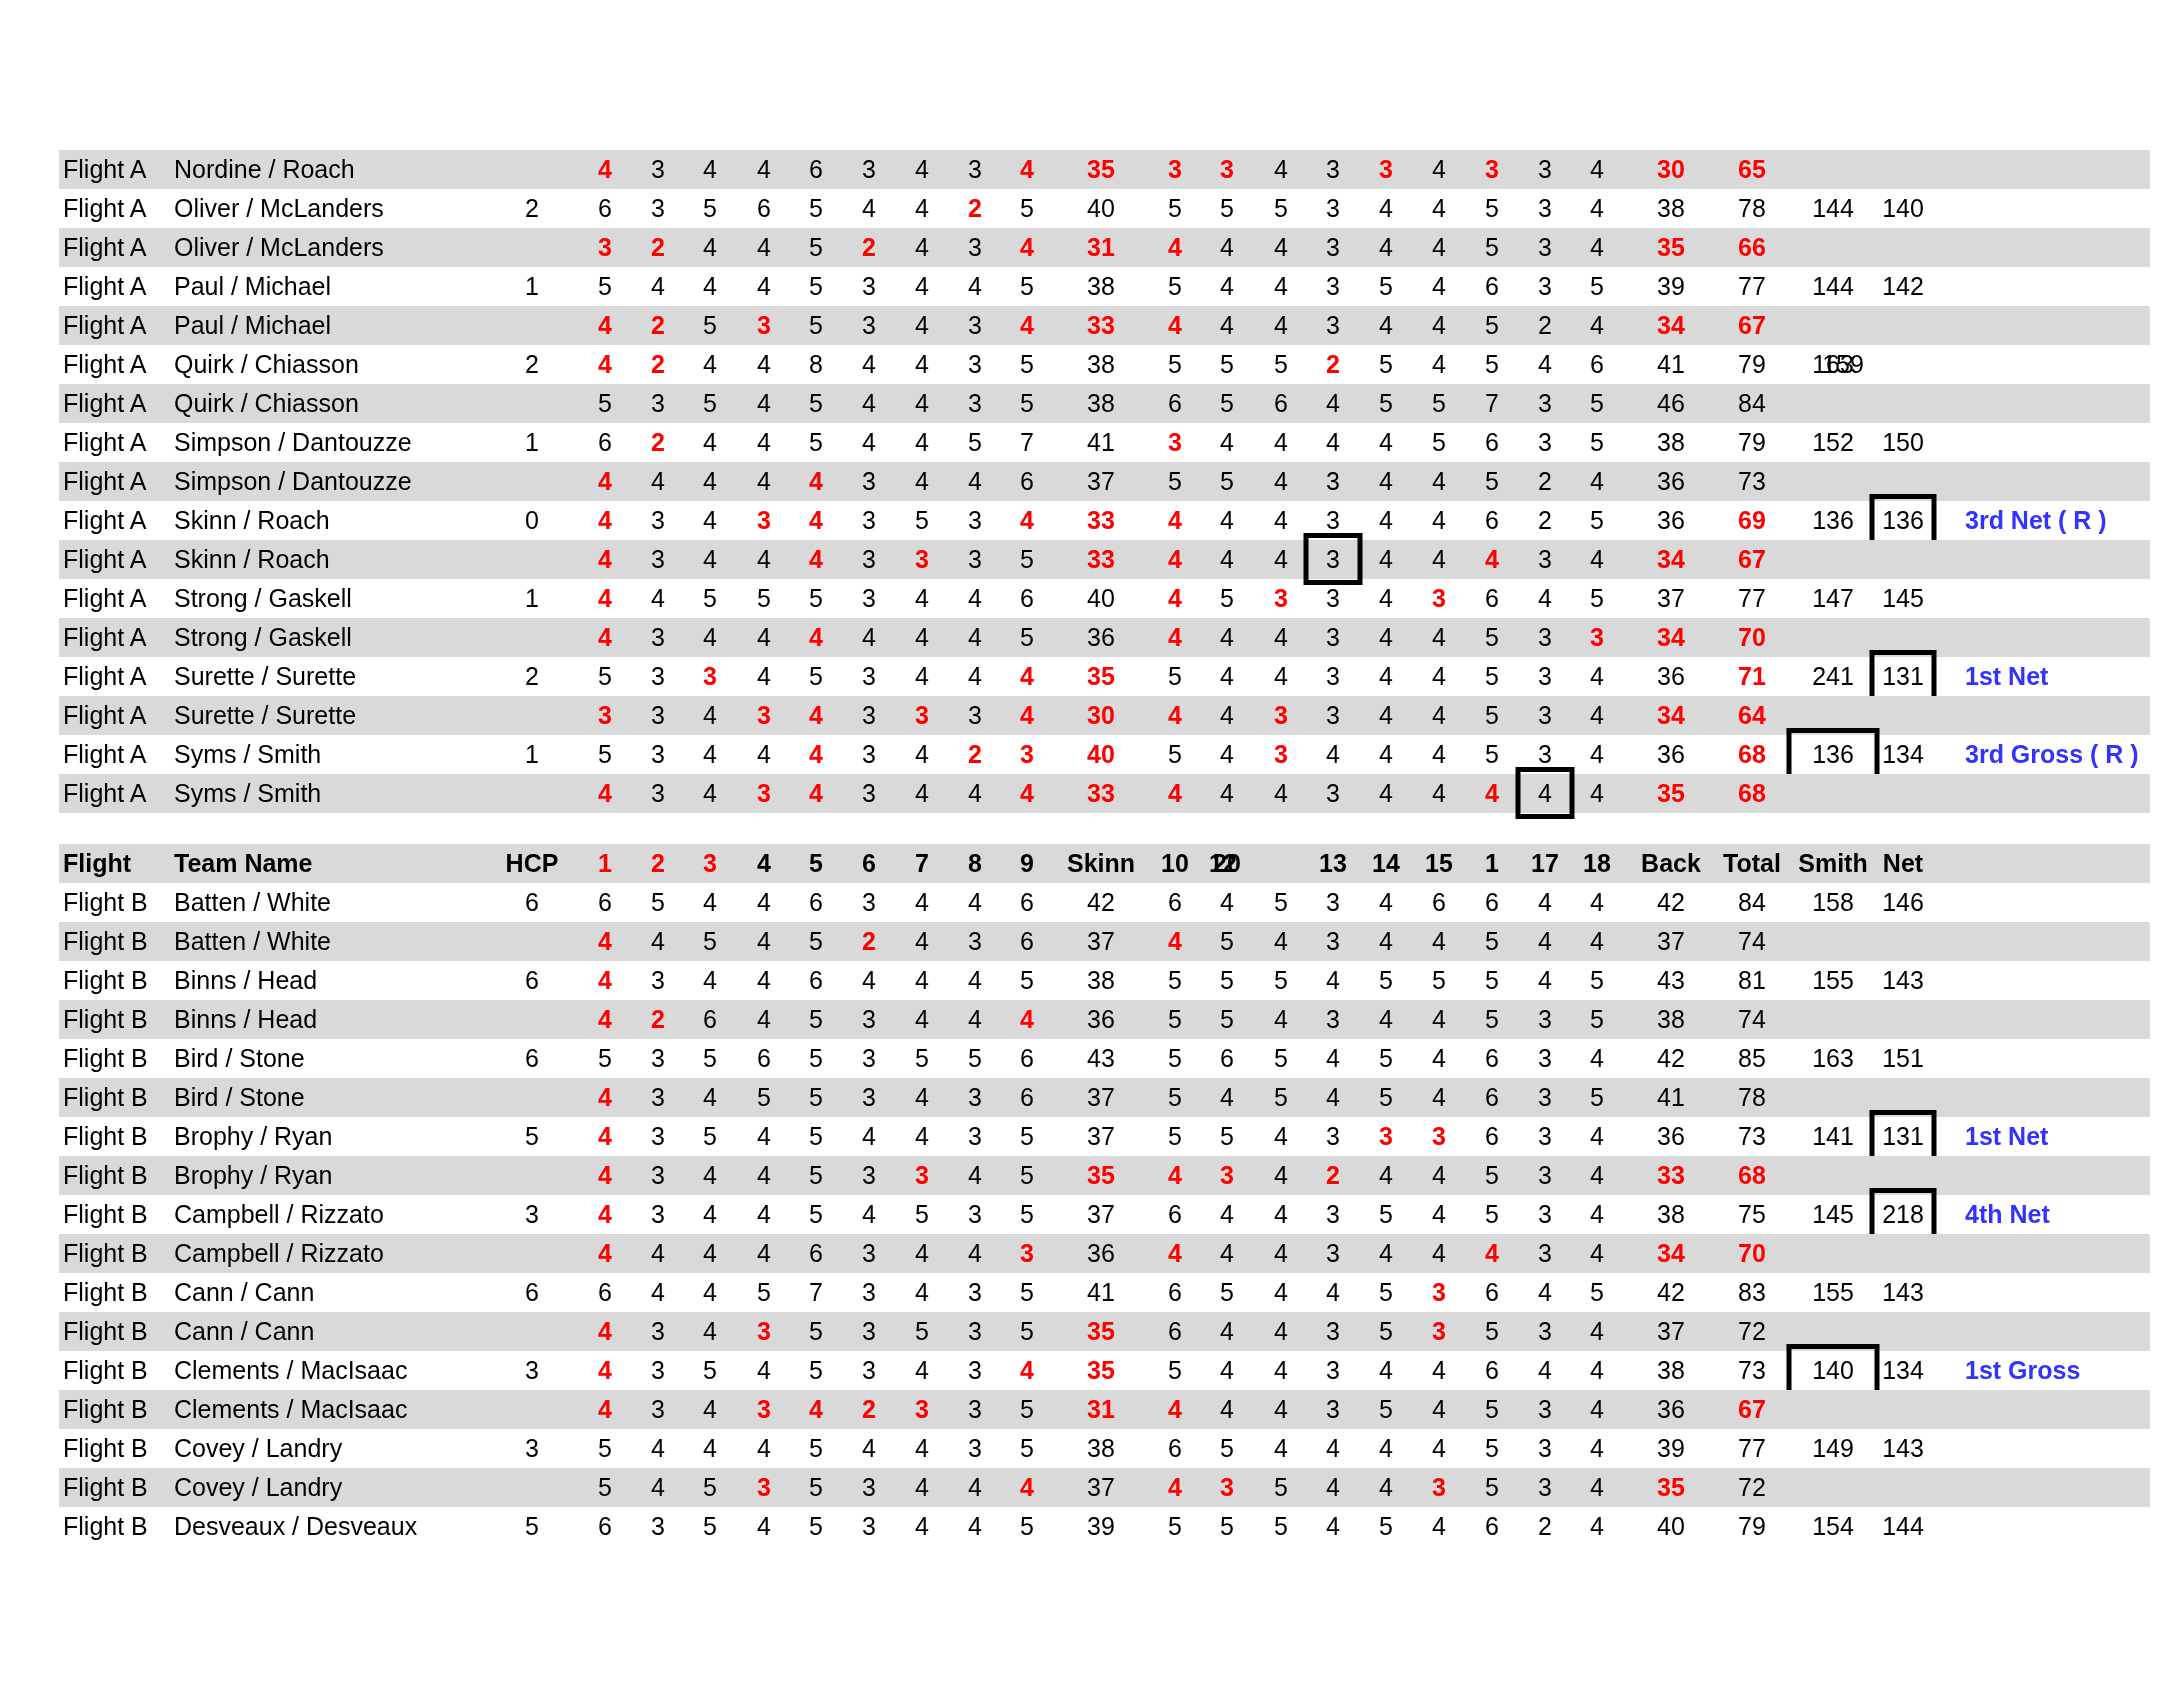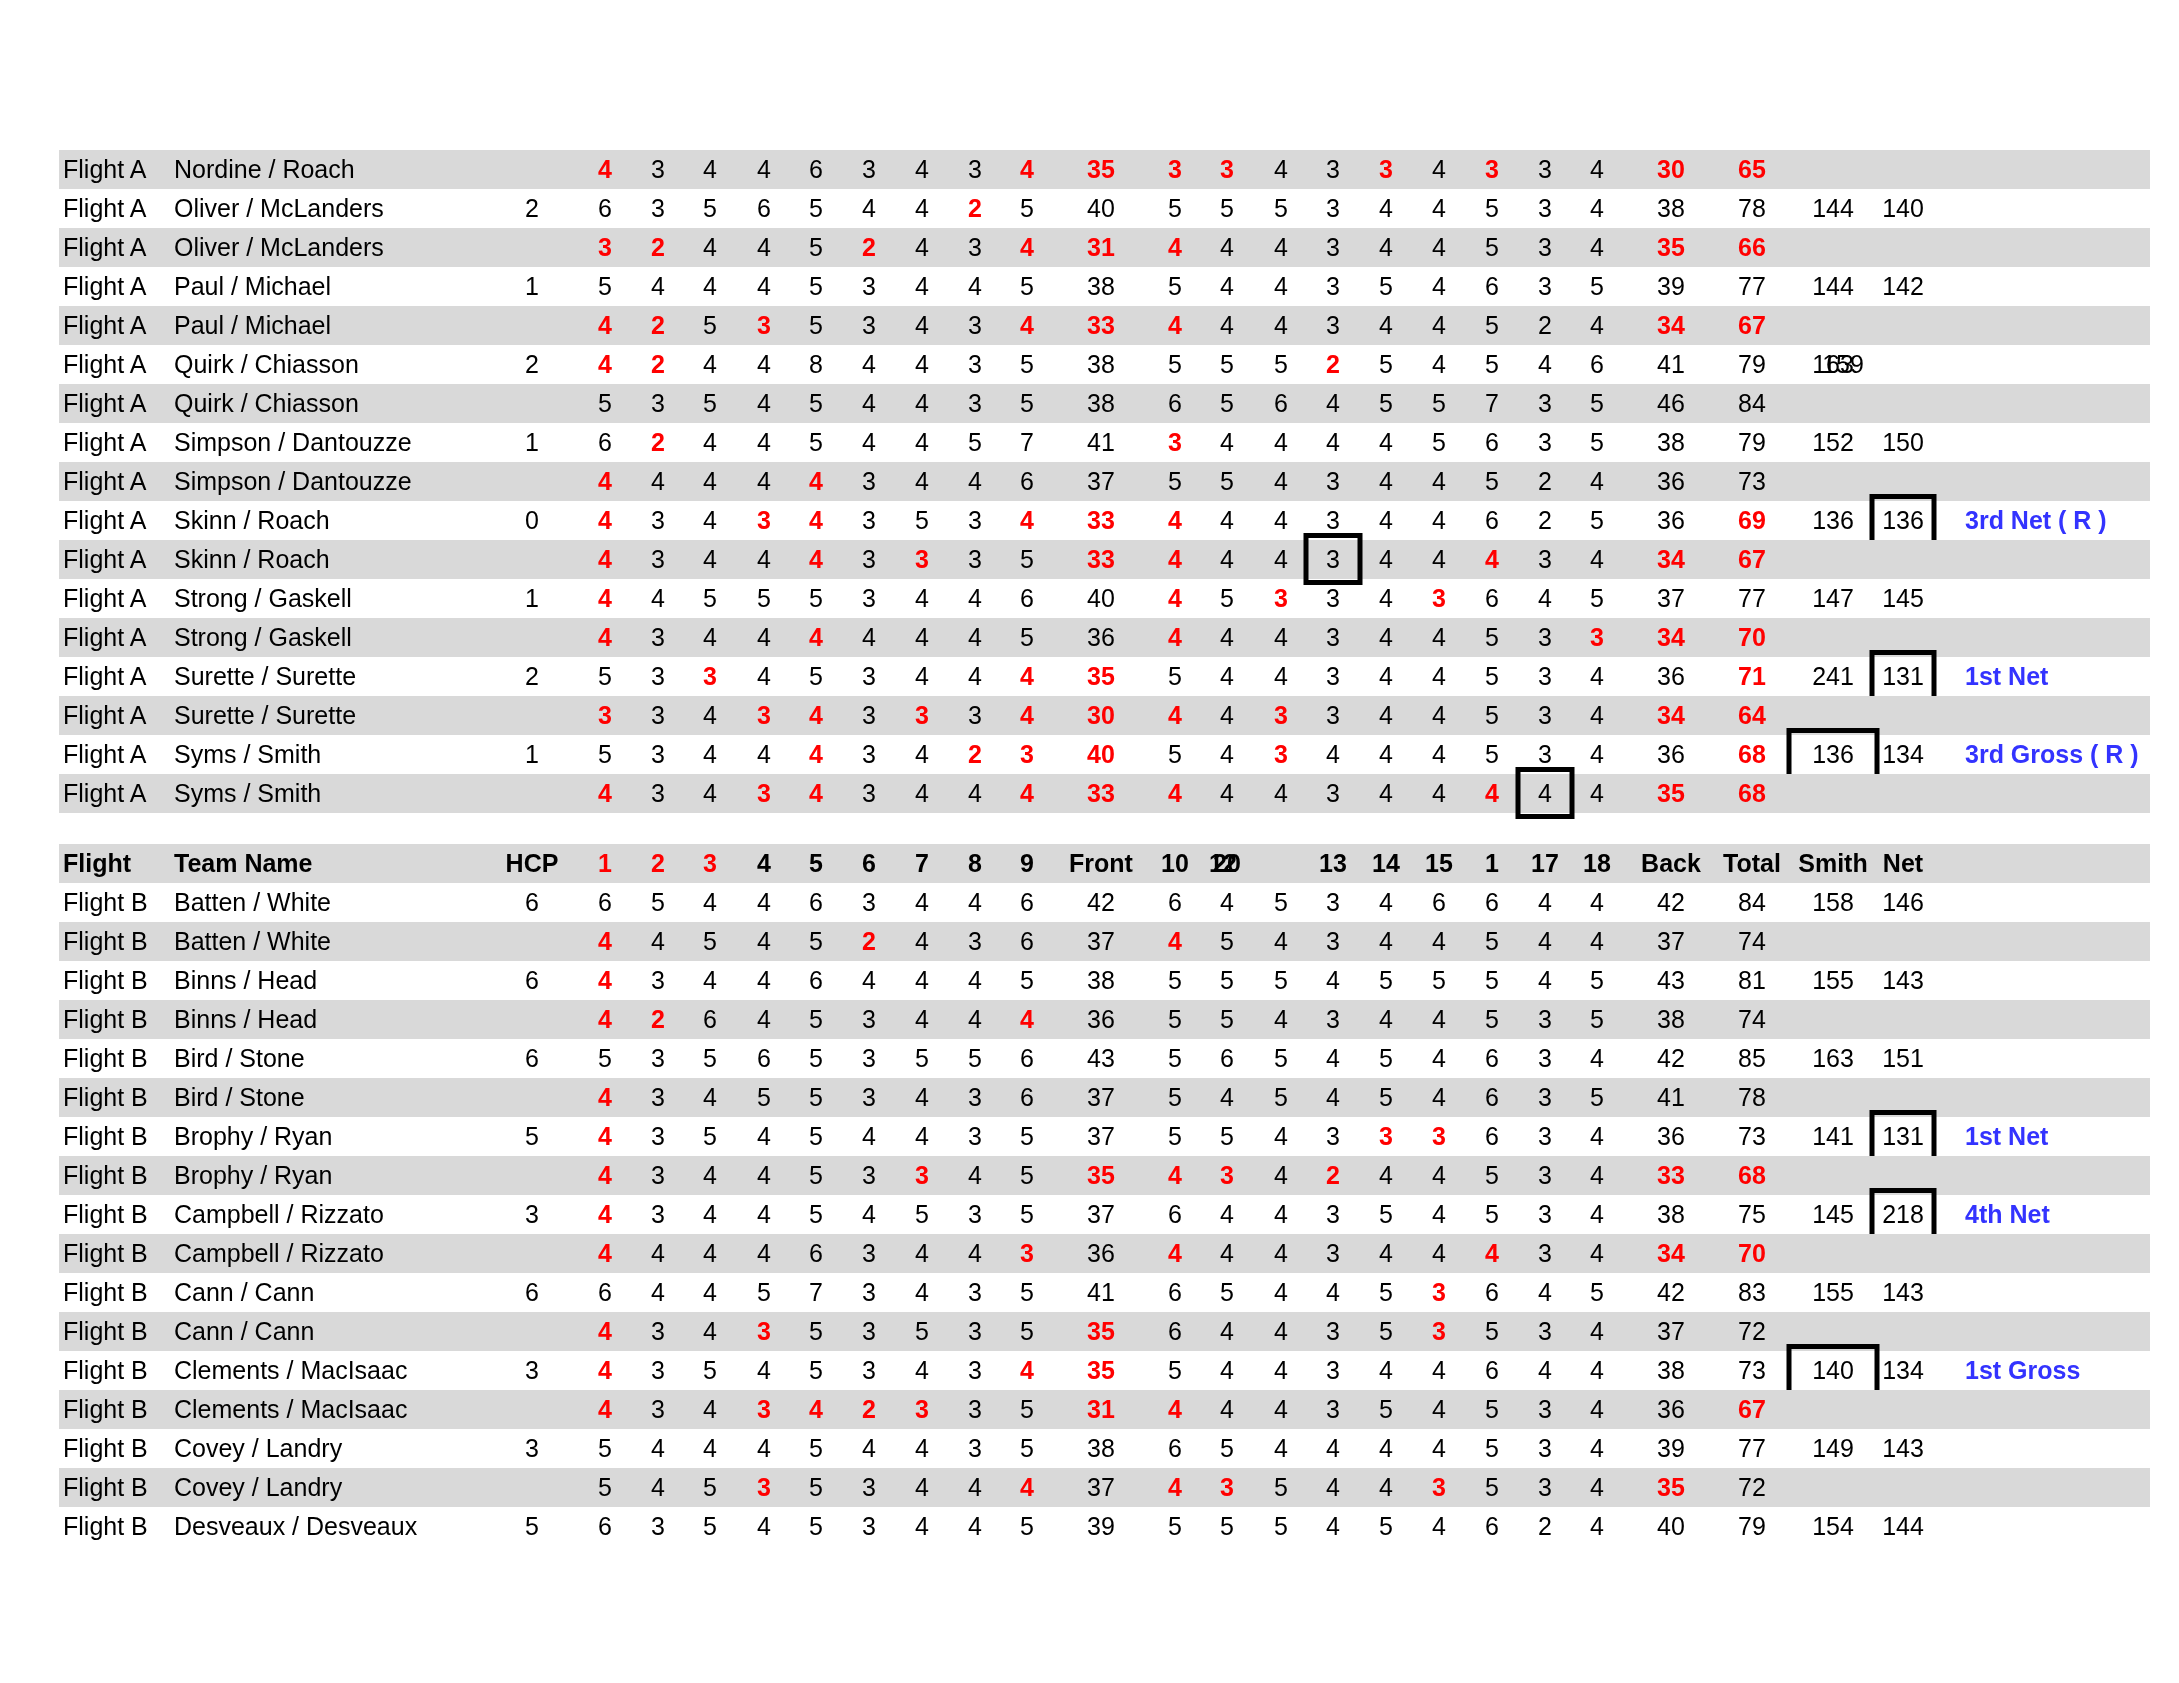--- a/index.html
+++ b/index.html
@@ -509,21 +509,21 @@
       <div class="cell c hdr" style="left: 473px;">HCP</div>
       <div class="cell c hdr red" style="left: 546px;">1</div>
       <div class="cell c hdr red" style="left: 599px;">2</div>
       <div class="cell c hdr red" style="left: 651px;">3</div>
       <div class="cell c hdr" style="left: 705px;">4</div>
       <div class="cell c hdr" style="left: 757px;">5</div>
       <div class="cell c hdr" style="left: 810px;">6</div>
       <div class="cell c hdr" style="left: 863px;">7</div>
       <div class="cell c hdr" style="left: 916px;">8</div>
       <div class="cell c hdr" style="left: 968px;">9</div>
-      <div class="cell c hdr" style="left: 1042px;">Front</div>
+      <div class="cell c hdr" style="left: 1042px;">Skinn</div>
       <div class="cell c hdr" style="left: 1116px;">10</div>
       <div class="cell c hdr" style="left: 1168px;">20</div>
       <div class="cell c hdr" style="left: 1164px;">12</div>
       <div class="cell c hdr" style="left: 1274px;">13</div>
       <div class="cell c hdr" style="left: 1327px;">14</div>
       <div class="cell c hdr" style="left: 1380px;">15</div>
       <div class="cell c hdr" style="left: 1433px;">1</div>
       <div class="cell c hdr" style="left: 1486px;">17</div>
       <div class="cell c hdr" style="left: 1538px;">18</div>
       <div class="cell c hdr" style="left: 1612px;">Back</div>

